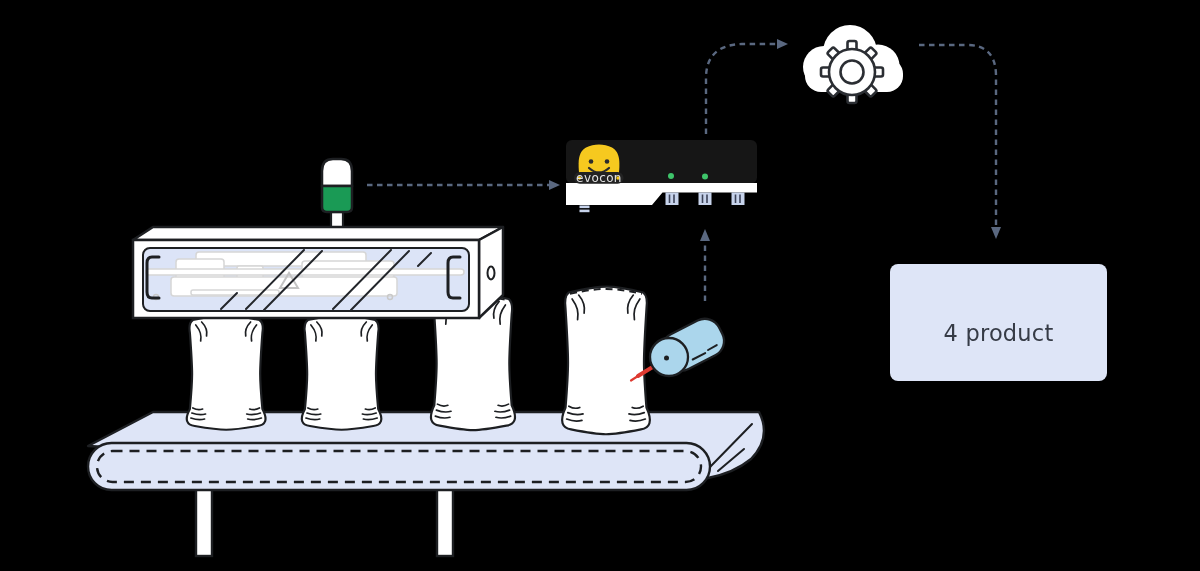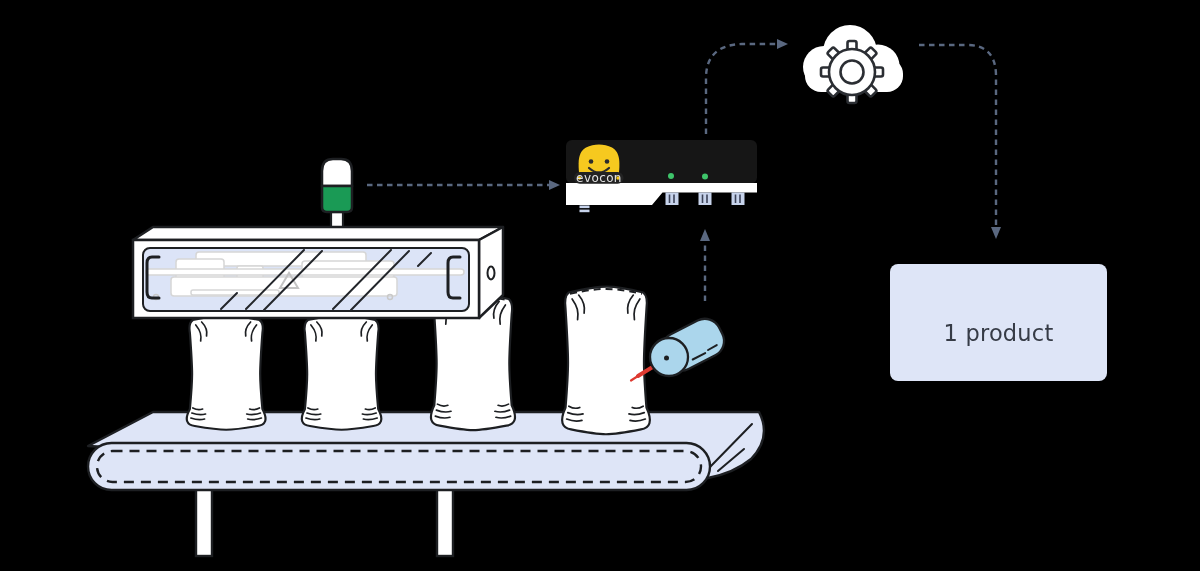--- a/index.html
+++ b/index.html
@@ -193,16 +193,16 @@
     <path d="M919,45 L967,45 Q996,45 996,76 V227"></path>
   </g>
   <g fill="#5a6880">
     <polygon points="549,180 560,185 549,190"></polygon>
     <polygon points="700,241 705,229 710,241"></polygon>
     <polygon points="777,39 788,44 777,49"></polygon>
     <polygon points="991,227 1001,227 996,239"></polygon>
   </g>
 </svg>
 
-<div class="overlay-label product-label">1 product</div>
+<div class="overlay-label product-label">4 product</div>
 <div class="overlay-label brand-label">evocon</div>
 
 </div>
 
 </body></html>

